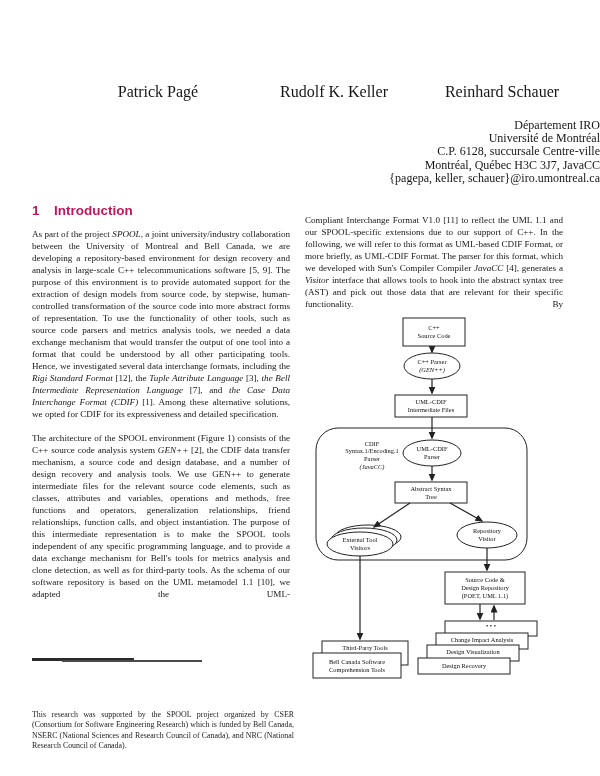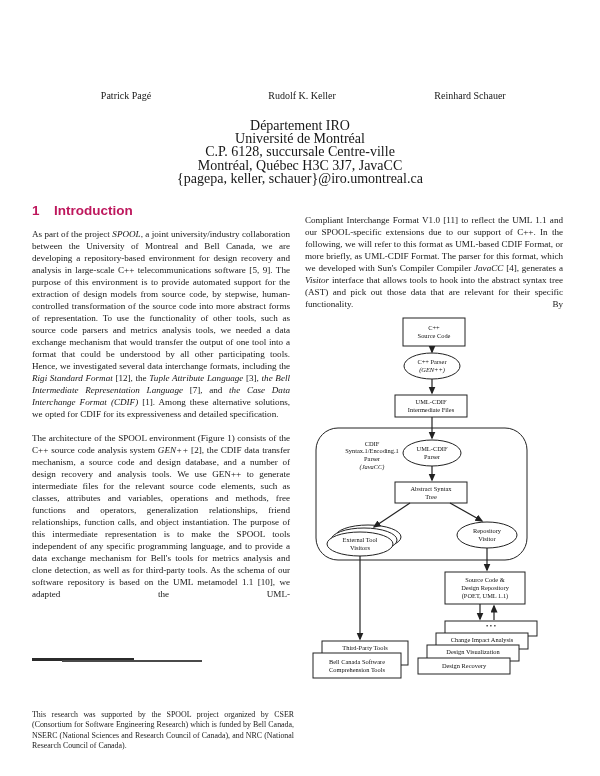--- a/index.html
+++ b/index.html
@@ -5,23 +5,23 @@
   html,body{margin:0;padding:0;}
   body{
     width:600px;height:776px;background:#ffffff;position:relative;
     font-family:"Liberation Serif", serif;color:#161616;
     -webkit-font-smoothing:antialiased;overflow:hidden;
   }
   .page{position:absolute;inset:0;background:#fff;}
 
   .title{position:absolute;top:67px;left:0;width:100%;text-align:center;
     font-size:12.6px;letter-spacing:.1px;}
-  .author{position:absolute;top:90px;font-size:10px;transform:translateX(-50%);white-space:nowrap;}
-  .affil{position:absolute;top:119px;left:0;width:100%;text-align:center;
-    font-size:14px;line-height:13.2px;}
+  .author{position:absolute;top:83px;font-size:16px;transform:translateX(-50%);white-space:nowrap;margin-left:32px;}
+  .affil{position:absolute;top:119px;left:0;width:100%;text-align:right;
+    font-size:12px;line-height:13.2px;}
   .affil div{white-space:nowrap;}
 
   .left-col{position:absolute;left:32px;top:203px;width:258px;}
   .right-col{position:absolute;left:305px;top:214px;width:258px;}
   h2.section{font-family:"Liberation Sans", sans-serif;font-weight:bold;
     font-size:13.5px;margin:0 0 10px 0;color:#be185d;}
   h2.section .num{display:inline-block;width:22px;}
   p.body{font-size:9.1px;line-height:12px;text-align:justify;margin:0 0 12px 0;}
   p.body.stretch-last{text-align-last:justify;}
   p.body i{font-style:italic;}

